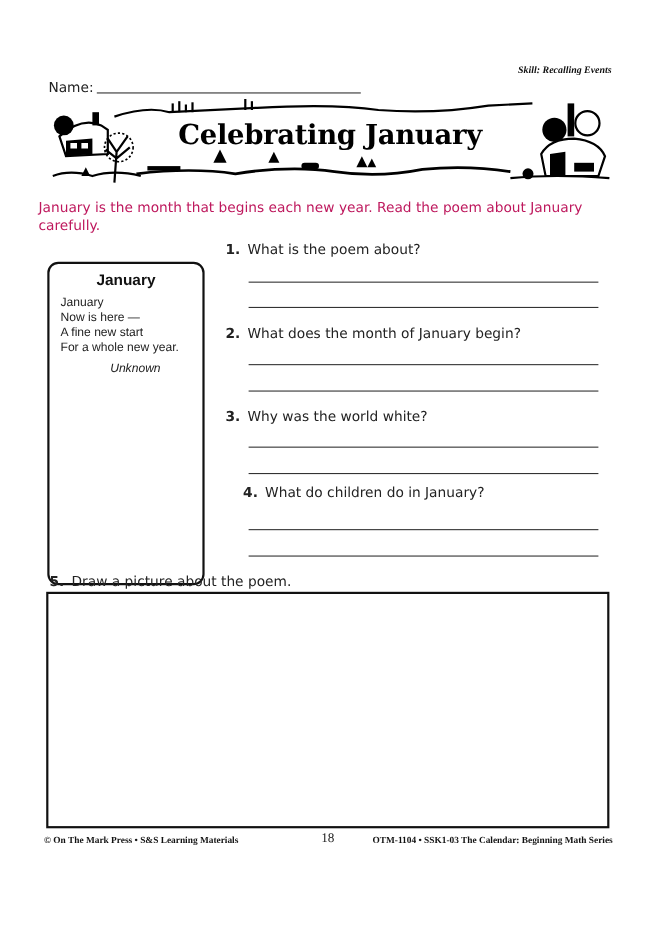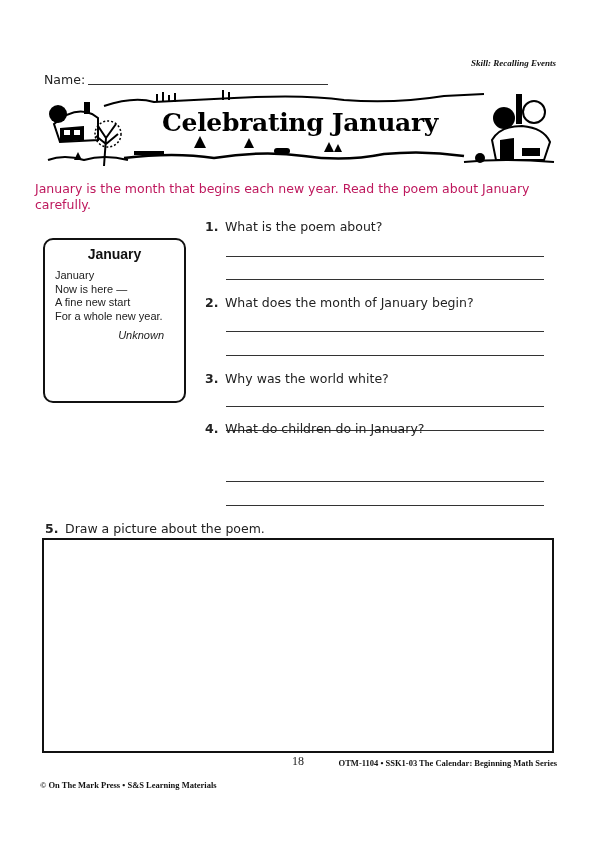--- a/index.html
+++ b/index.html
@@ -7,25 +7,25 @@
       width: 600px; height: 848px; background: #ffffff; position: relative;
       overflow: hidden; color: #111; font-family: "DejaVu Sans", sans-serif;
     }
     .abs { position: absolute; }
     .name-label { left: 44px; top: 72px; font-size: 12.5px; color: #222; }
     .name-line { left: 88px; top: 84px; width: 240px; border-bottom: 1px solid #333; height: 0; }
     .skill { left: 420px; top: 58px; width: 136px; text-align: right; font-family: "Liberation Serif", serif; font-style: italic; font-weight: bold; font-size: 9px; color: #111; }
     .banner { left: 44px; top: 88px; width: 512px; height: 82px; }
     .title { left: 140px; top: 108px; width: 320px; text-align: center; font-family: "DejaVu Serif", serif; font-weight: bold; font-size: 25px; letter-spacing: -0.3px; color: #000; }
     .intro { left: 35px; top: 181px; width: 520px; font-size: 12.5px; line-height: 16px; color: #be185d; }
-    .poem-box { left: 43px; top: 238px; width: 143px; height: 165px; border: 2px solid #111; border-radius: 10px; box-sizing: border-box; padding: 4px 0 0 10px; font-family: "Liberation Sans", sans-serif; }
+    .poem-box { left: 43px; top: 238px; width: 143px; height: 294px; border: 2px solid #111; border-radius: 10px; box-sizing: border-box; padding: 4px 0 0 10px; font-family: "Liberation Sans", sans-serif; }
     .poem-title { text-align: center; font-weight: bold; font-size: 14px; margin: 2px 0 7px -10px; }
     .stanza { margin-bottom: 6px; }
     .poem-line { font-size: 11px; line-height: 13.6px; color: #222; }
-    .poem-author { font-size: 11px; font-style: italic; text-align: right; padding-right: 20px; color: #222; }
+    .poem-author { font-size: 11px; font-style: italic; text-align: right; padding-right: 38px; color: #222; }
     .q { left: 205px; font-size: 12.5px; color: #222; }
     .q .num { font-weight: bold; display: inline-block; width: 20px; }
     .answer-line { left: 226px; width: 318px; border-bottom: 1px solid #333; height: 0; }
     .draw-box { left: 42px; top: 538px; width: 512px; height: 215px; border: 2px solid #111; box-sizing: border-box; }
     .footer { top: 758px; font-family: "Liberation Serif", serif; font-weight: bold; font-size: 8.5px; color: #111; }
     .page-num { left: 292px; top: 754px; font-family: "Liberation Serif", serif; font-size: 12px; color: #222; }
   </style>
 </head>
 <body>
 
@@ -104,26 +104,26 @@
 </div>
 <div class="abs answer-line" style="top:331px;"></div>
 <div class="abs answer-line" style="top:355px;"></div>
 
 <div class="abs q" style="top:371px;">
   <span class="num">3.</span><span>Why was the world white?</span>
 </div>
 <div class="abs answer-line" style="top:406px;"></div>
 <div class="abs answer-line" style="top:430px;"></div>
 
-<div class="abs q" style="top:421px;">
+<div class="abs q" style="top:440px;margin-left:16px;">
   <span class="num">4.</span><span>What do children do in January?</span>
 </div>
 <div class="abs answer-line" style="top:481px;"></div>
 <div class="abs answer-line" style="top:505px;"></div>
 
 <div class="abs q" style="left:45px; top:521px;">
   <span class="num">5.</span><span>Draw a picture about the poem.</span>
 </div>
 <div class="abs draw-box"></div>
 
-<div class="abs footer" style="left:40px;margin-top:22px;">© On The Mark Press • S&amp;S Learning Materials</div>
+<div class="abs footer" style="left:40px;">© On The Mark Press • S&amp;S Learning Materials</div>
 <div class="abs page-num">18</div>
 <div class="abs footer" style="left:321px; width:236px; text-align:right;">OTM-1104 • SSK1-03 The Calendar:  Beginning Math Series</div>
 
 </body></html>

